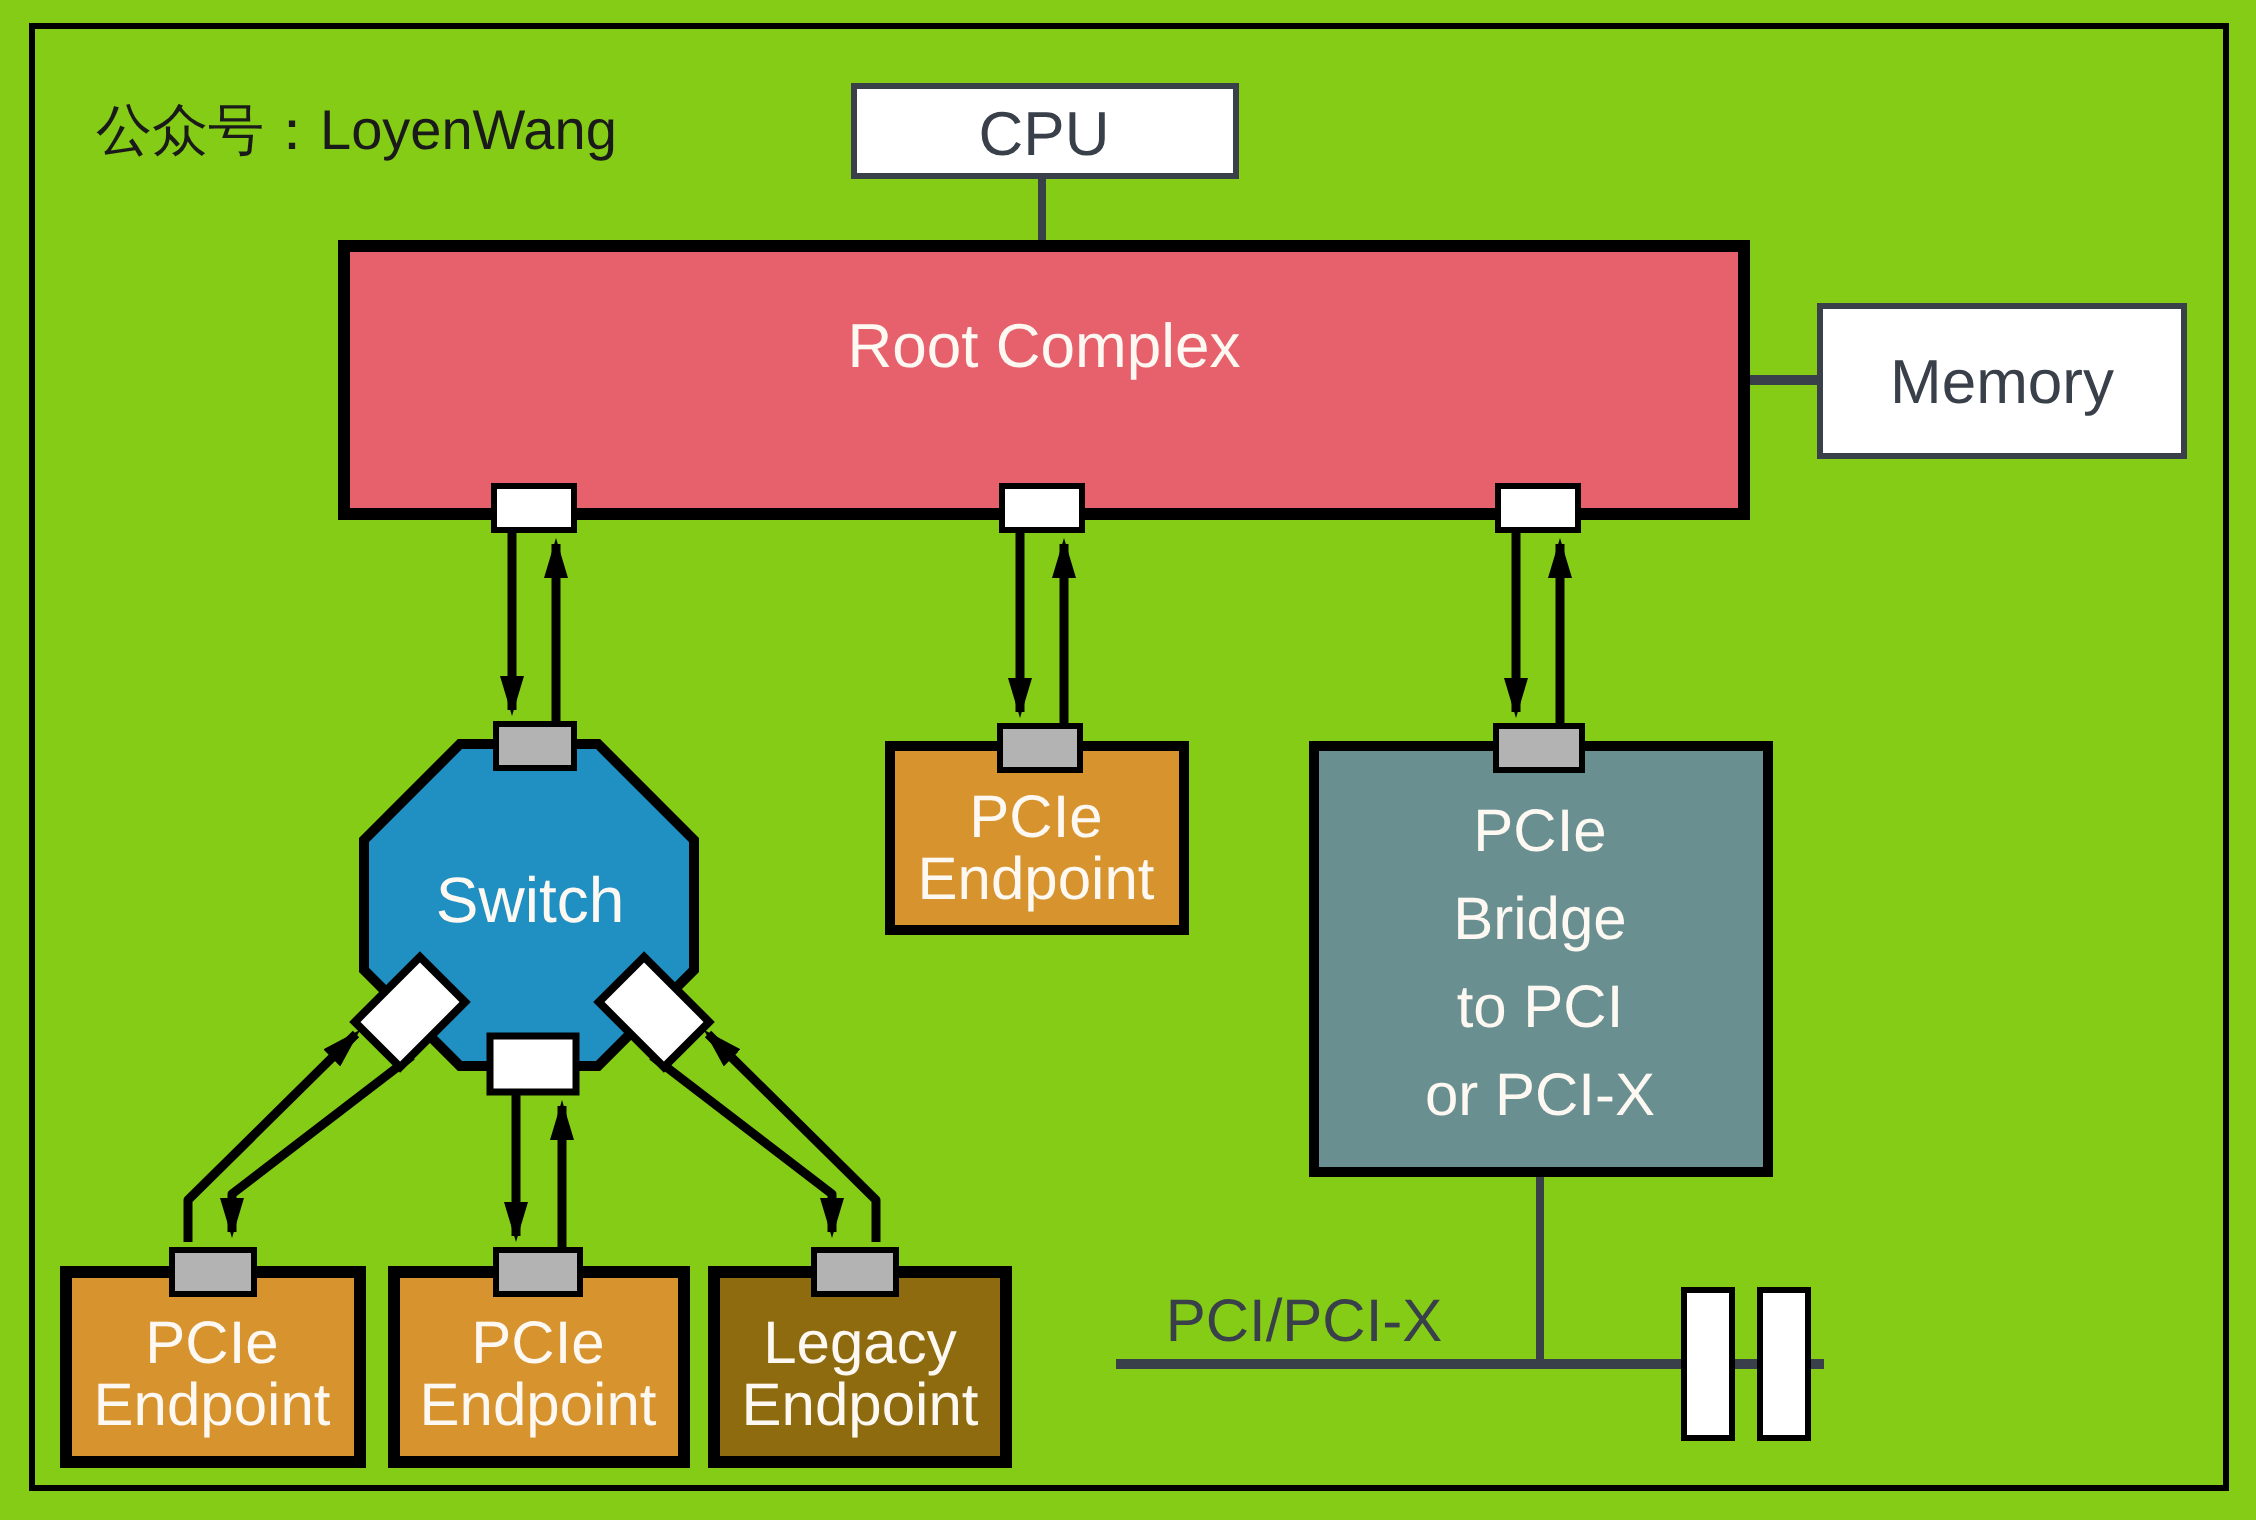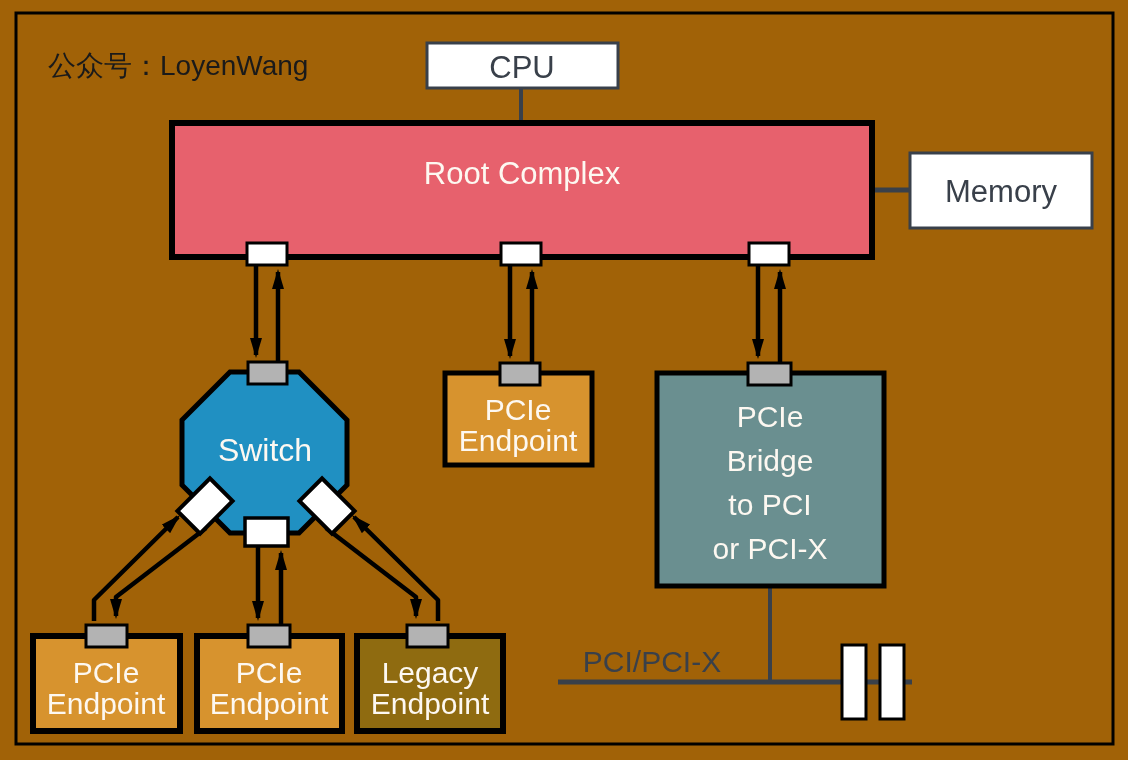--- a/index.html
+++ b/index.html
@@ -1,16 +1,16 @@
 <!DOCTYPE html>
 <html><head>
 <meta charset="utf-8">
 <style>
   html,body{margin:0;padding:0;background:#ffffff;}
-  .canvas{position:relative;width:1128px;height:760px;background:#a16207;overflow:hidden;
+  .canvas{position:relative;width:1128px;height:760px;background:#84cc16;overflow:hidden;
           font-family:"Liberation Sans", sans-serif;}
   svg{display:block;}
   .blk{stroke:#000000;}
   .node-label{font-family:"Liberation Sans", sans-serif;text-anchor:middle;}
   .lbl-31{font-size:31px;}
   .lbl-32{font-size:32px;font-weight:400;}
   .lbl-30{font-size:30px;}
   .watermark{font-size:28px;}
   .arrowline{stroke:#000000;stroke-width:4.5;fill:none;stroke-linejoin:round;}
   .connline{stroke-width:4;fill:none;}

